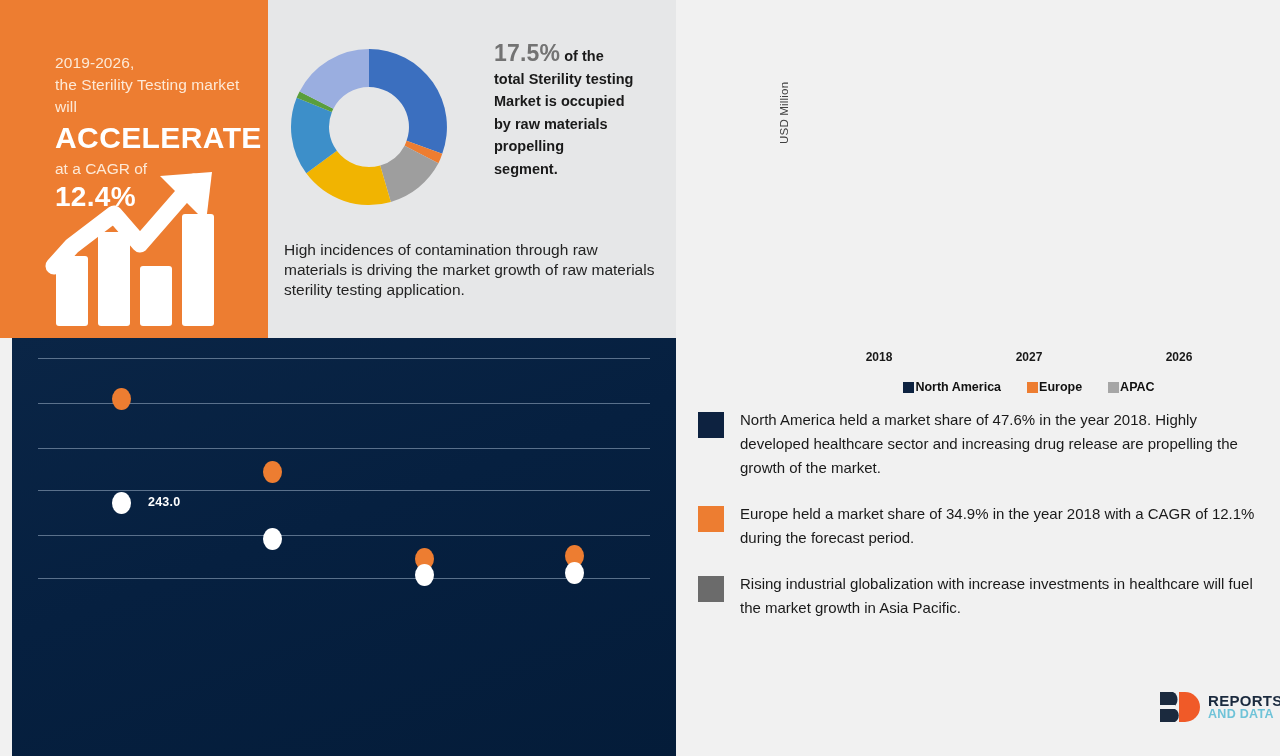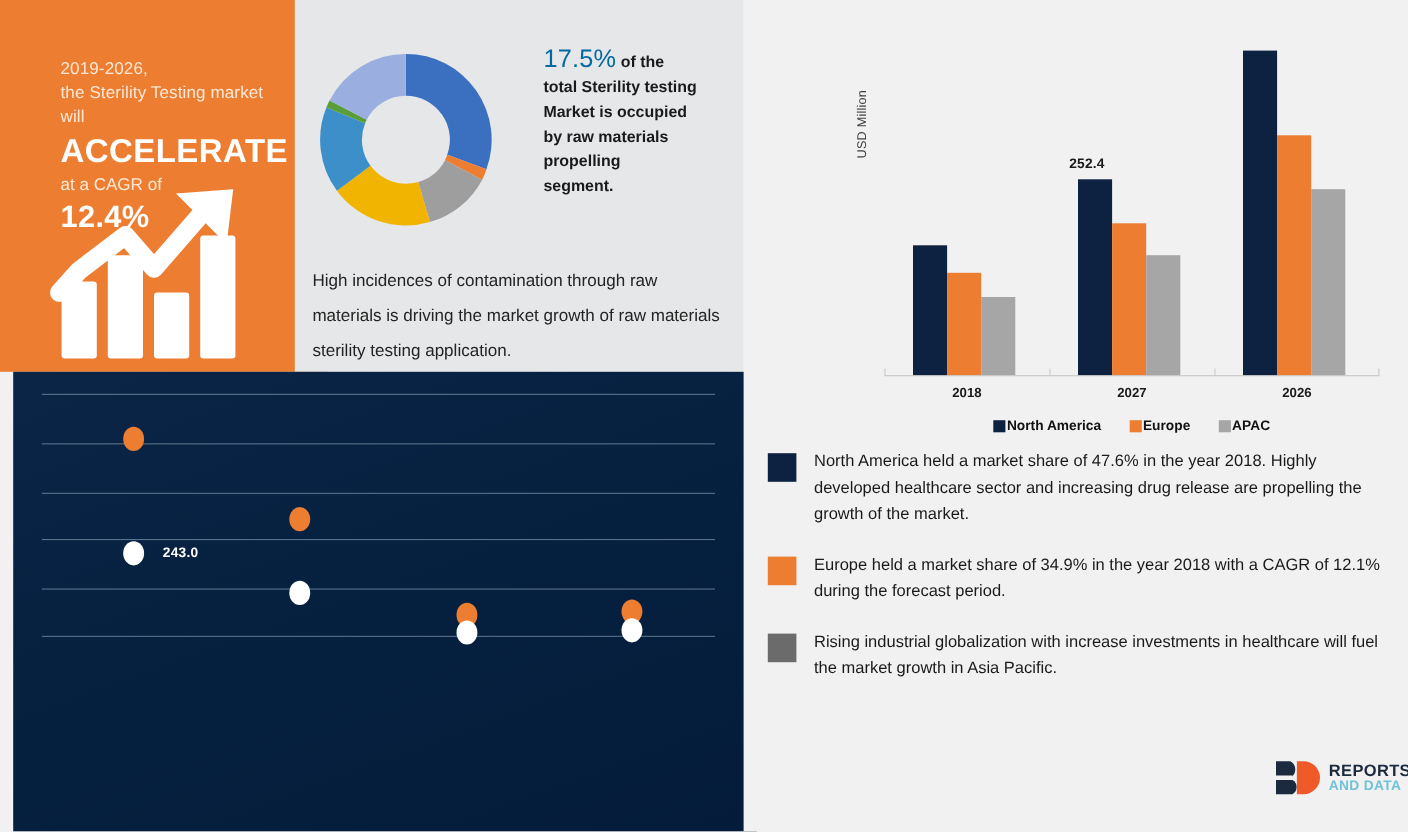--- a/index.html
+++ b/index.html
@@ -28,25 +28,25 @@
   .op-art { position:absolute; left:44px; top:170px; width:190px; height:160px; }
 
   
   .grey-panel {
     position:absolute; left:268px; top:0; width:408px; height:338px;
     background:#e6e7e8;
   }
   .donut-wrap { position:absolute; left:16px; top:42px; width:170px; height:170px; }
   .callout { position:absolute; left:226px; top:42px; width:172px; }
   .callout-head { font-size:14.5px; line-height:22.5px; color:#1a1a1a; font-weight:700; }
-  .callout-pct { font-size:23px; font-weight:400; color:#0369a1; letter-spacing:.2px; }
+  .callout-pct { font-size:23px; font-weight:700; color:#737373; letter-spacing:.2px; }
   .callout-normal { font-weight:700; font-size:14.5px; }
   .grey-para {
     position:absolute; left:16px; top:240px; width:380px;
-    font-size:15.5px; line-height:32px; color:#232323;
+    font-size:15.5px; line-height:20px; color:#232323;
   }
 
   
   .navy-panel {
     position:absolute; left:0; top:338px; width:676px; height:418px;
     background:linear-gradient(160deg,#0a2546 0%,#062040 45%,#041c39 100%);
     margin-left:12px;
   }
   .dotplot { position:absolute; left:26px; top:12px; width:620px; height:256px; }
   .gridline { position:absolute; left:0; height:1px; background:#9fb2c8; opacity:.55; }
@@ -183,41 +183,20 @@
       <div class="dp-value" style="left:110px; top:145px;">243.0</div>
     </div>
 
   </div>
 
   <div class="right-panel">
 
     <div class="barchart">
       <div class="y-axis-title">USD Million</div>
 
-      <div class="plot">
-        <div class="baseline"></div>
-        <div class="grp-sep" style="left:0px;"></div>
-        <div class="grp-sep" style="left:150px;"></div>
-        <div class="grp-sep" style="left:300px;"></div>
-        <div class="grp-sep" style="left:449px;"></div>
-
-        <div class="bar na" style="left:26px;  width:31px; height:118px;"></div>
-        <div class="bar eu" style="left:57px;  width:31px; height:93px;"></div>
-        <div class="bar apac" style="left:88px;  width:31px; height:71px;"></div>
-
-        <div class="bar na" style="left:176px; width:31px; height:178px;"></div>
-        <div class="bar eu" style="left:207px; width:31px; height:138px;"></div>
-        <div class="bar apac" style="left:238px; width:31px; height:109px;"></div>
-
-        <div class="bar na" style="left:326px; width:31px; height:295px;"></div>
-        <div class="bar eu" style="left:357px; width:31px; height:218px;"></div>
-        <div class="bar apac" style="left:388px; width:31px; height:169px;"></div>
-
-        <div class="bar-label" style="left:168px; bottom:186px;">252.4</div>
-      </div>
 
       <div class="year-labels">
         <div class="year-label">2018</div>
         <div class="year-label">2027</div>
         <div class="year-label">2026</div>
       </div>
 
       <div class="bar-legend">
         <div class="bl-item">
           <span class="bl-swatch" style="background:#0d2240;"></span>

